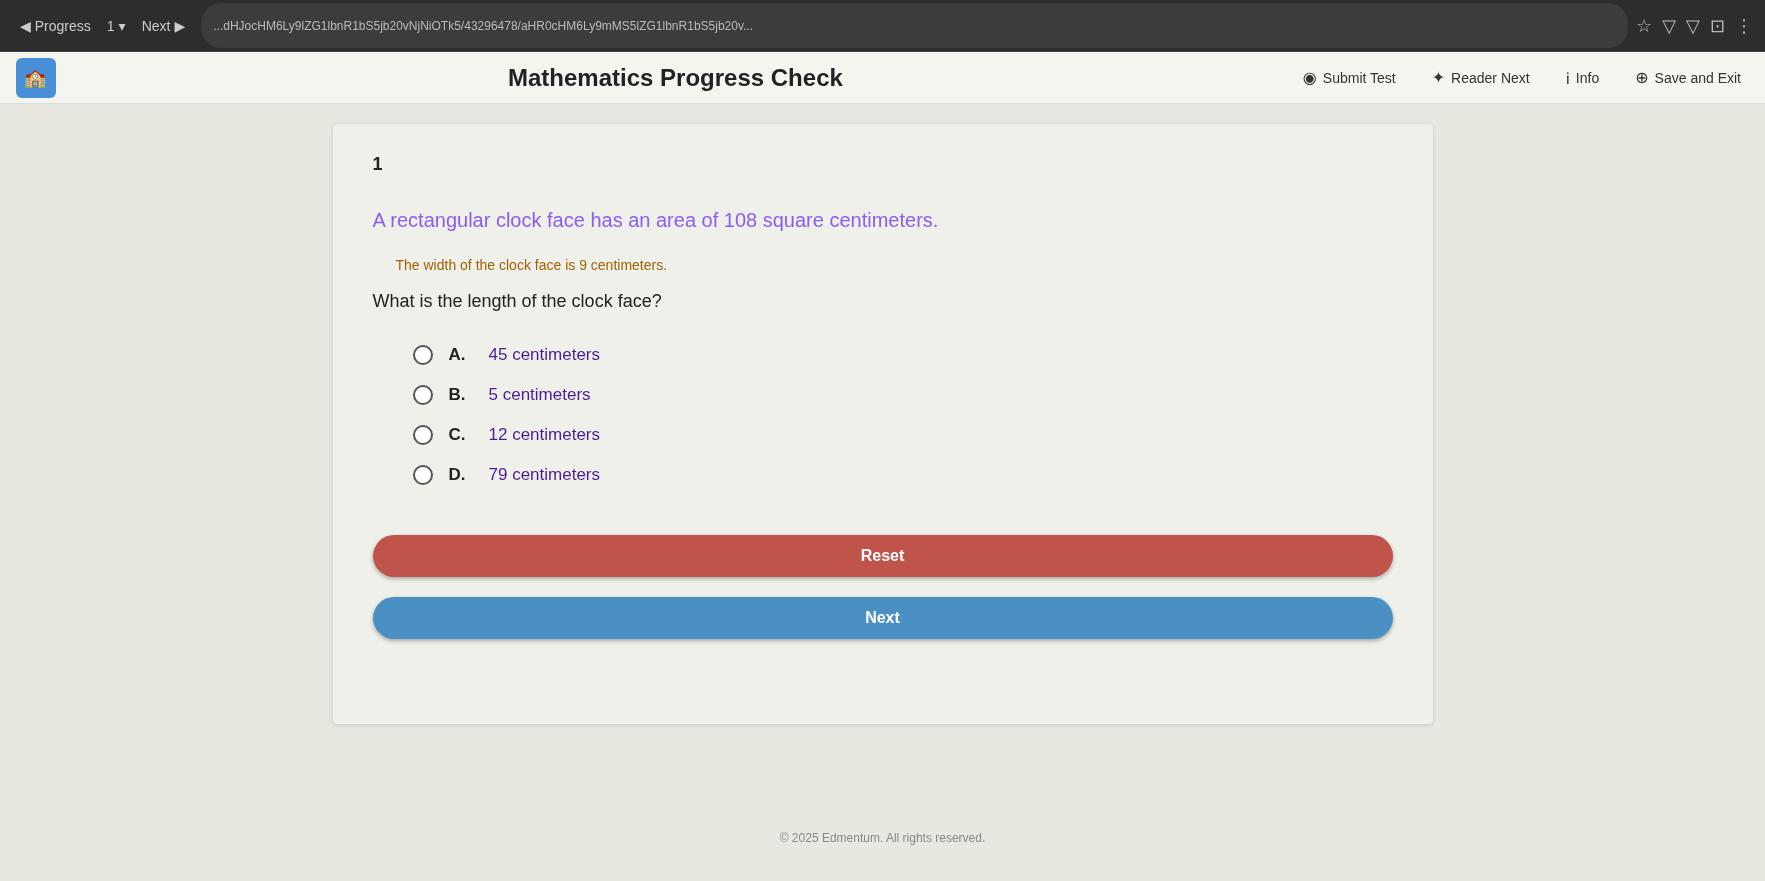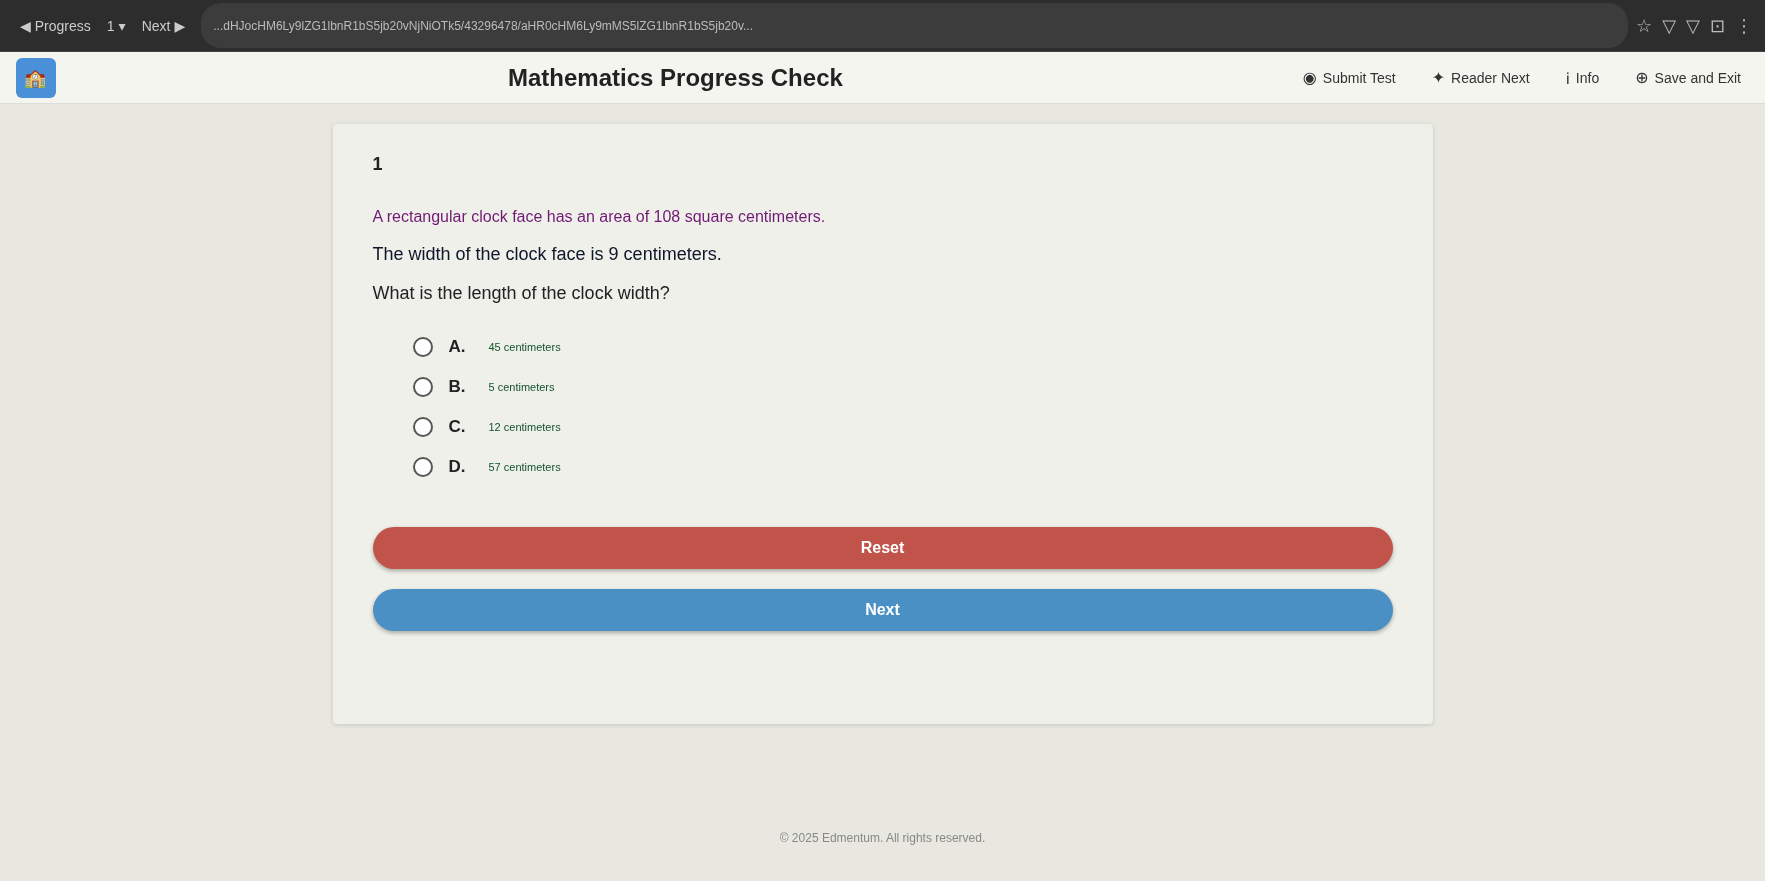--- a/index.html
+++ b/index.html
@@ -143,31 +143,32 @@
     }
 
     .question-number {
       font-size: 18px;
       font-weight: bold;
       color: #222;
       margin-bottom: 30px;
     }
 
     .question-text {
-      font-size: 16px;
-      color: #701a75;
+      font-size: 20px;
+      color: #8b5cf6;
+      margin-bottom: 20px;
+      line-height: 1.5;
+    }
+
+    .question-sub {
+      font-size: 14px;
+      color: #a16207;
       margin-bottom: 12px;
       line-height: 1.5;
-    }
-
-    .question-sub {
-      font-size: 18px;
-      color: #0f172a;
-      margin-bottom: 12px;
-      line-height: 1.5;
+      margin-left: 23px;
     }
 
     .question-prompt {
       font-size: 18px;
       color: #222;
       margin-bottom: 30px;
       line-height: 1.5;
     }
 
     .options-list {
@@ -195,22 +196,22 @@
     }
 
     .option-label {
       font-size: 17px;
       font-weight: bold;
       color: #222;
       min-width: 24px;
     }
 
     .option-text {
-      font-size: 11px;
-      color: #14532d;
+      font-size: 17px;
+      color: #4c1d95;
     }
 
     .action-buttons {
       display: flex;
       justify-content: center;
       gap: 20px;
       margin-top: 40px;
       flex-direction: column;
     }
 
@@ -308,21 +309,21 @@
   </div>
 </div>
 
 <div class="main-content">
   <div class="question-container">
 
     <div class="question-number">1</div>
 
     <p class="question-text">A rectangular clock face has an area of 108 square centimeters.</p>
     <p class="question-sub">The width of the clock face is 9 centimeters.</p>
-    <p class="question-prompt">What is the length of the clock width?</p>
+    <p class="question-prompt">What is the length of the clock face?</p>
 
     <div class="options-list">
 
       <div class="option-item">
         <div class="radio-circle"></div>
         <span class="option-label">A.</span>
         <span class="option-text">45 centimeters</span>
       </div>
 
       <div class="option-item">
@@ -333,21 +334,21 @@
 
       <div class="option-item">
         <div class="radio-circle"></div>
         <span class="option-label">C.</span>
         <span class="option-text">12 centimeters</span>
       </div>
 
       <div class="option-item">
         <div class="radio-circle"></div>
         <span class="option-label">D.</span>
-        <span class="option-text">57 centimeters</span>
+        <span class="option-text">79 centimeters</span>
       </div>
 
     </div>
 
     <div class="action-buttons">
       <button class="btn-reset">Reset</button>
       <button class="btn-next-action">Next</button>
     </div>
 
   </div>

